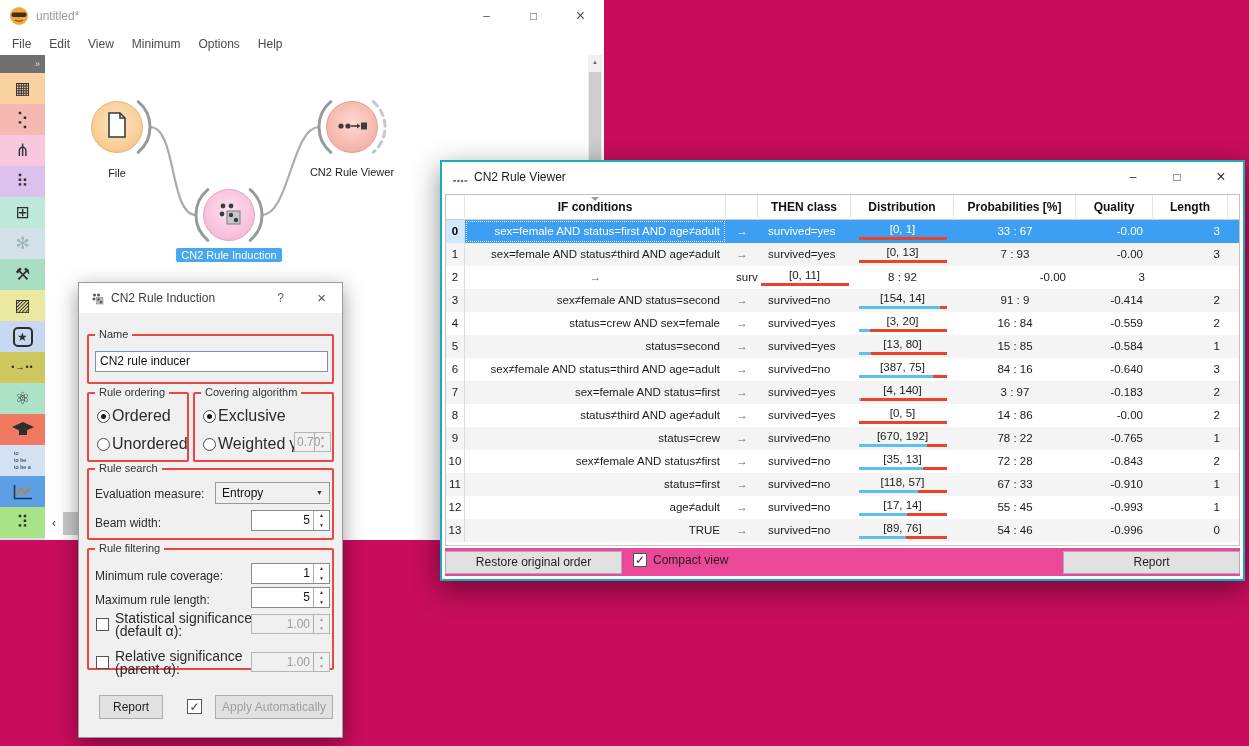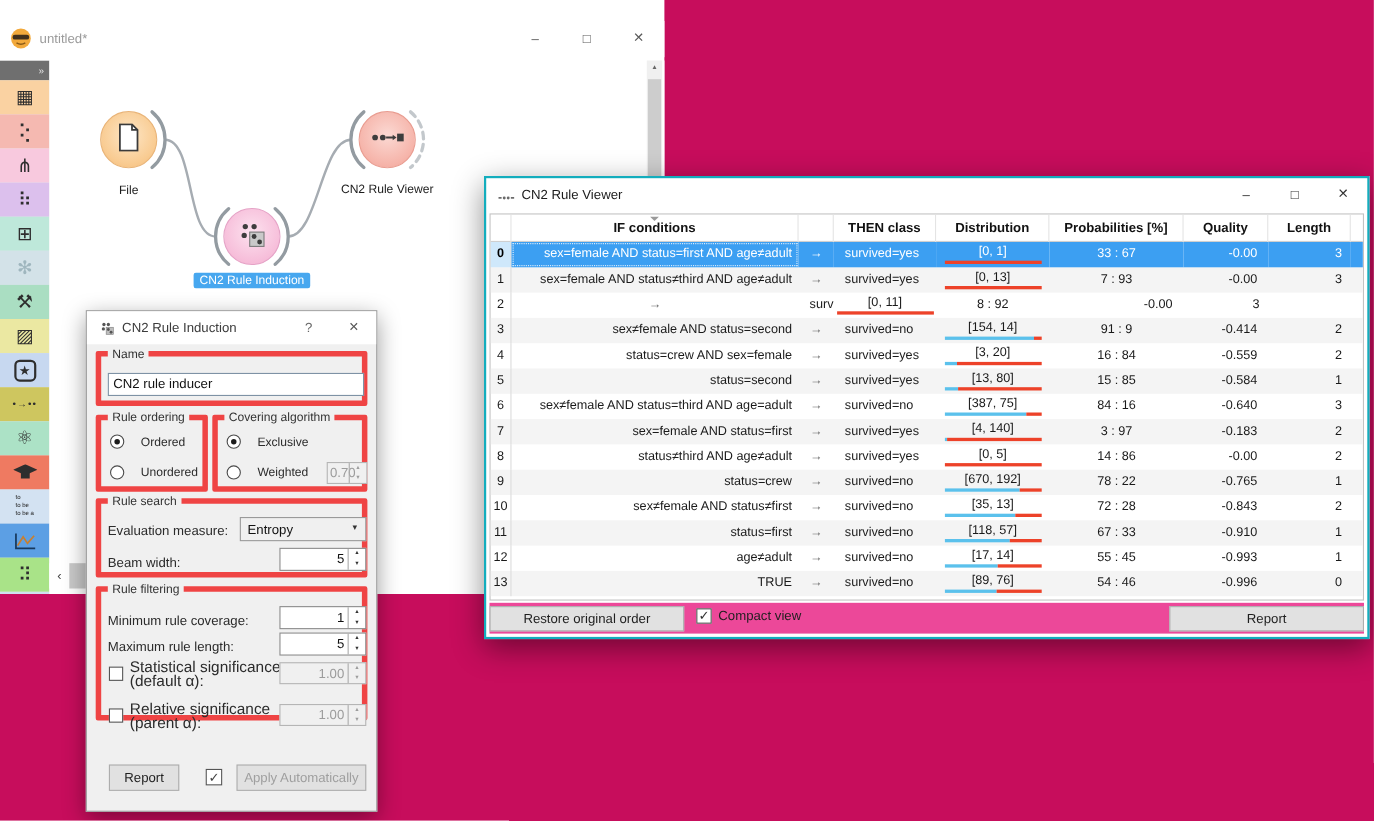--- a/index.html
+++ b/index.html
@@ -1,21 +1,21 @@
 <!DOCTYPE html>
 <html><head>
 <meta charset="utf-8">
 <style>
   * { margin:0; padding:0; box-sizing:border-box; }
   body { font-family:"Liberation Sans", sans-serif; }
   #stage { position:relative; width:1249px; height:746px; background:#C70D5C; overflow:hidden; }
 
   
   .main-window { position:absolute; left:0; top:0; width:604px; height:540px; background:#fff; }
-  .titlebar { position:relative; height:33px; background:#fff;margin-top:19px; }
+  .titlebar { position:relative; height:33px; background:#fff; }
   .app-icon { position:absolute; left:9px; top:6px; }
   .win-title { position:absolute; left:36px; top:0; line-height:33px; font-size:12px; color:#9b9b9b; }
   .win-controls { position:absolute; right:0; top:0; display:flex; }
   .wc { width:47px; height:32px; display:flex; align-items:center; justify-content:center; color:#5a5a5a; font-size:12px; }
   .wc.close { font-size:16px; }
   .menubar { display:flex; height:22px; padding-left:3px; }
   .menu-item { padding:0 9px; line-height:22px; font-size:12px; color:#4b4b4b; }
 
   
   .sidebar { position:absolute; left:0; top:55px; width:45px; height:485px; background:#ECECEC; overflow:hidden; }
@@ -44,27 +44,27 @@
   .collapse { position:absolute; left:0px; top:457px; width:18px; height:23px; font-size:12px; color:#444; text-align:center; line-height:22px; background:#fff; }
   .collapse-block { position:absolute; left:18px; top:457px; width:21px; height:23px; background:#C9C9C9; }
 
   
   .dialog { position:absolute; left:78px; top:282px; width:265px; height:456px; background:#F0F0F0; border:1px solid #9B9B9B; box-shadow:0 6px 20px rgba(0,0,0,.40); font-size:12px; color:#2b2b2b; }
   .dlg-title { position:relative; height:30px; background:#fff; }
   .dlg-icon { position:absolute; left:12px; top:9px; }
   .dlg-name { position:absolute; left:32px; line-height:30px; font-size:12px; color:#3c3c3c; }
   .dlg-help { position:absolute; right:58px; line-height:30px; color:#666; }
   .dlg-close { position:absolute; right:16px; line-height:30px; color:#555; font-size:15px; }
-  .grp { position:absolute; border:5px solid #ef4444; border-radius:2px; }
+  .grp { position:absolute; border:2px solid #ef4444; border-radius:2px;margin-top:15px; }
   .grp-label { position:absolute; top:-8px; left:6px; background:#F0F0F0; padding:0 4px; font-size:11px; color:#333; }
   .g-name { left:8px; top:36px; width:247px; height:50px; }
   .name-input { position:absolute; left:6px; top:15px; width:233px; height:21px; background:#fff; border:1px solid #7E92A5; font-size:12px; padding-left:4px; line-height:19px; color:#111; }
   .g-order { left:8px; top:94px; width:102px; height:70px; }
   .g-cover { left:114px; top:94px; width:141px; height:70px; }
-  .radio-row { position:absolute; left:8px; display:flex; align-items:center; gap:15px; font-size:11px; }
+  .radio-row { position:absolute; left:8px; display:flex; align-items:center; gap:2px; font-size:16px; }
   .rr1 { top:13px; } .rr2 { top:41px; }
   .radio { width:13px; height:13px; border:1px solid #4a4a4a; border-radius:50%; background:#fff; position:relative; flex:0 0 13px; }
   .radio.on::after { content:""; position:absolute; left:3px; top:3px; width:5px; height:5px; border-radius:50%; background:#1c1c1c; }
   .gamma { margin-left:2px; }
   .spin { position:absolute; height:21px; background:#fff; border:1px solid #8A8A8A; }
   .spin .spin-val { position:absolute; left:2px; right:19px; top:0; bottom:0; text-align:right; line-height:19px; font-size:12px; color:#111; }
   .spin-btns { position:absolute; right:0; top:0; bottom:0; width:16px; border-left:1px solid #ABABAB; display:flex; flex-direction:column; }
   .spin-btns span { flex:1; font-size:5px; color:#333; text-align:center; line-height:9px; }
   .spin.dis { background:#F0F0F0; border-color:#B5B5B5; }
   .spin.dis .spin-val { color:#9C9C9C; }

